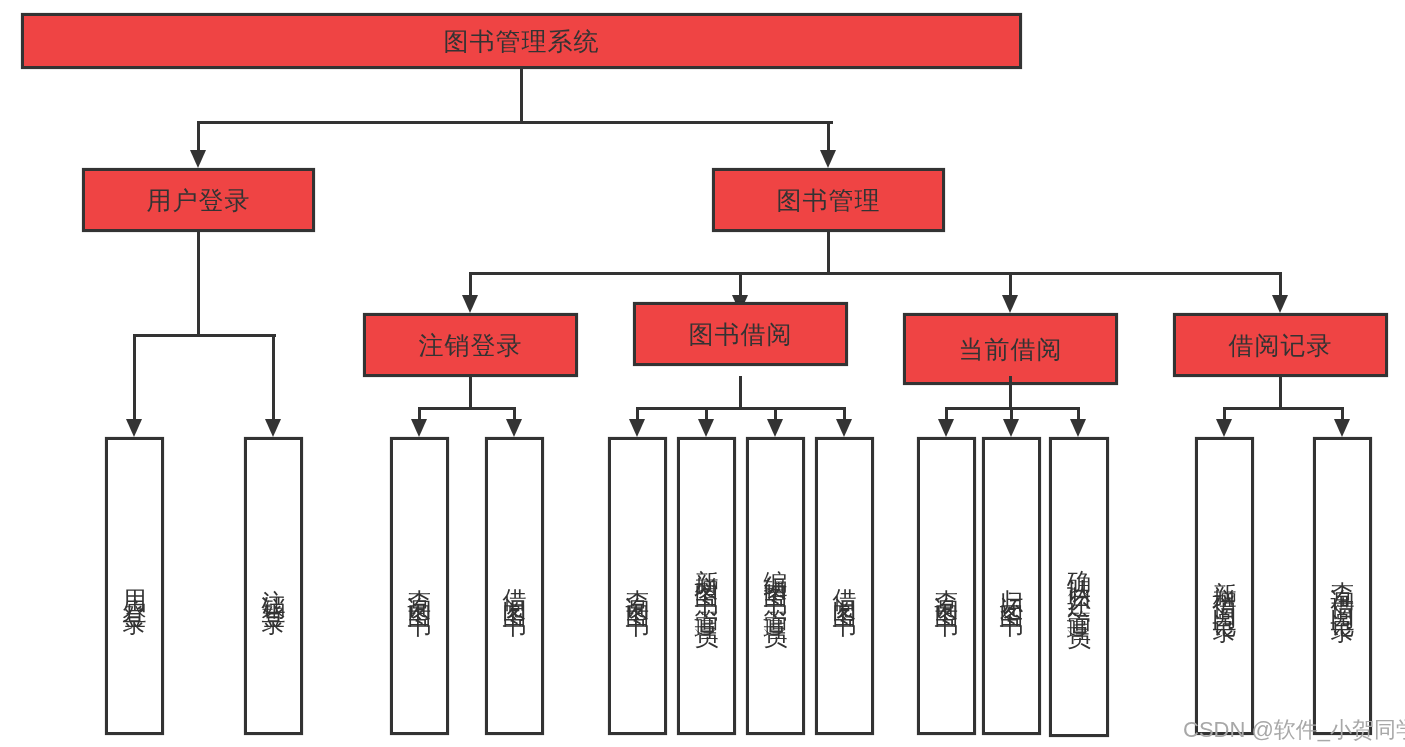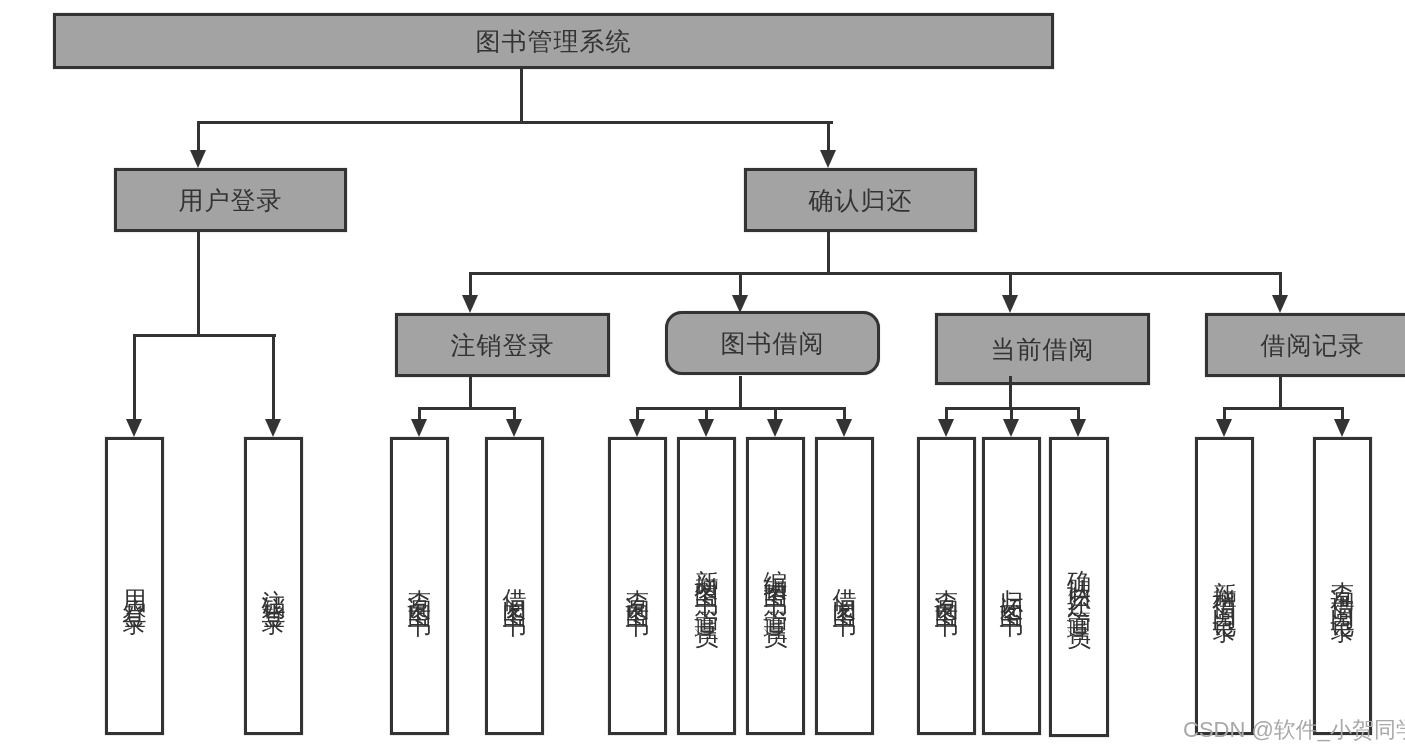--- a/index.html
+++ b/index.html
@@ -13,28 +13,27 @@
     height: 747px;
     background: #ffffff;
     font-family: "Liberation Sans", "DejaVu Sans", sans-serif;
     color: #333333;
     overflow: hidden;
   }
   .node {
     position: absolute;
     box-sizing: border-box;
     border: 3px solid #333333;
-    background: #a3a3a3;
+    background: #ef4444;
     display: flex;
     align-items: center;
     justify-content: center;
     font-size: 25px;
     letter-spacing: 1px;
     box-shadow: 0 0 1px rgba(0,0,0,0.45);
-    margin-left: 32px;
   }
   .leaf {
     position: absolute;
     box-sizing: border-box;
     border: 3px solid #333333;
     background: #ffffff;
     display: flex;
     align-items: center;
     justify-content: center;
     font-size: 24px;
@@ -76,42 +75,42 @@
   <div class="node" style="left:21px; top:13px; width:1001px; height:56px;">图书管理系统</div>
 
   <div class="vline" style="left:520px; top:68px; height:56px;"></div>
   <div class="hline" style="left:197px; top:121px; width:636px;"></div>
   <div class="vline" style="left:197px; top:121px; height:31px;"></div>
   <div class="arrow" style="left:190px; top:150px;"></div>
   <div class="vline" style="left:827px; top:121px; height:31px;"></div>
   <div class="arrow" style="left:820px; top:150px;"></div>
 
   <div class="node" style="left:82px; top:168px; width:233px; height:64px;">用户登录</div>
-  <div class="node" style="left:712px; top:168px; width:233px; height:64px;">确认归还</div>
+  <div class="node" style="left:712px; top:168px; width:233px; height:64px;">图书管理</div>
 
   <div class="vline" style="left:197px; top:231px; height:106px;"></div>
   <div class="hline" style="left:133px; top:334px; width:143px;"></div>
   <div class="vline" style="left:133px; top:334px; height:87px;"></div>
   <div class="arrow" style="left:126px; top:419px;"></div>
   <div class="vline" style="left:272px; top:334px; height:87px;"></div>
   <div class="arrow" style="left:265px; top:419px;"></div>
 
   <div class="vline" style="left:827px; top:231px; height:44px;"></div>
   <div class="hline" style="left:469px; top:272px; width:813px;"></div>
   <div class="vline" style="left:469px; top:272px; height:25px;"></div>
   <div class="arrow" style="left:462px; top:295px;"></div>
   <div class="vline" style="left:739px; top:272px; height:25px;"></div>
   <div class="arrow" style="left:732px; top:295px;"></div>
   <div class="vline" style="left:1009px; top:272px; height:25px;"></div>
   <div class="arrow" style="left:1002px; top:295px;"></div>
   <div class="vline" style="left:1279px; top:272px; height:25px;"></div>
   <div class="arrow" style="left:1272px; top:295px;"></div>
 
   <div class="node" style="left:363px; top:313px; width:215px; height:64px;">注销登录</div>
-  <div class="node" style="left:633px; top:311px; width:215px; height:64px;border-radius:17px;">图书借阅</div>
+  <div class="node" style="left:633px; top:302px; width:215px; height:64px;">图书借阅</div>
   <div class="node" style="left:903px; top:313px; width:215px; height:72px;">当前借阅</div>
   <div class="node" style="left:1173px; top:313px; width:215px; height:64px;">借阅记录</div>
 
   <div class="vline" style="left:469px; top:376px; height:34px;"></div>
   <div class="hline" style="left:418px; top:407px; width:98px;"></div>
   <div class="vline" style="left:418px; top:407px; height:14px;"></div>
   <div class="arrow" style="left:411px; top:419px;"></div>
   <div class="vline" style="left:513px; top:407px; height:14px;"></div>
   <div class="arrow" style="left:506px; top:419px;"></div>
 

